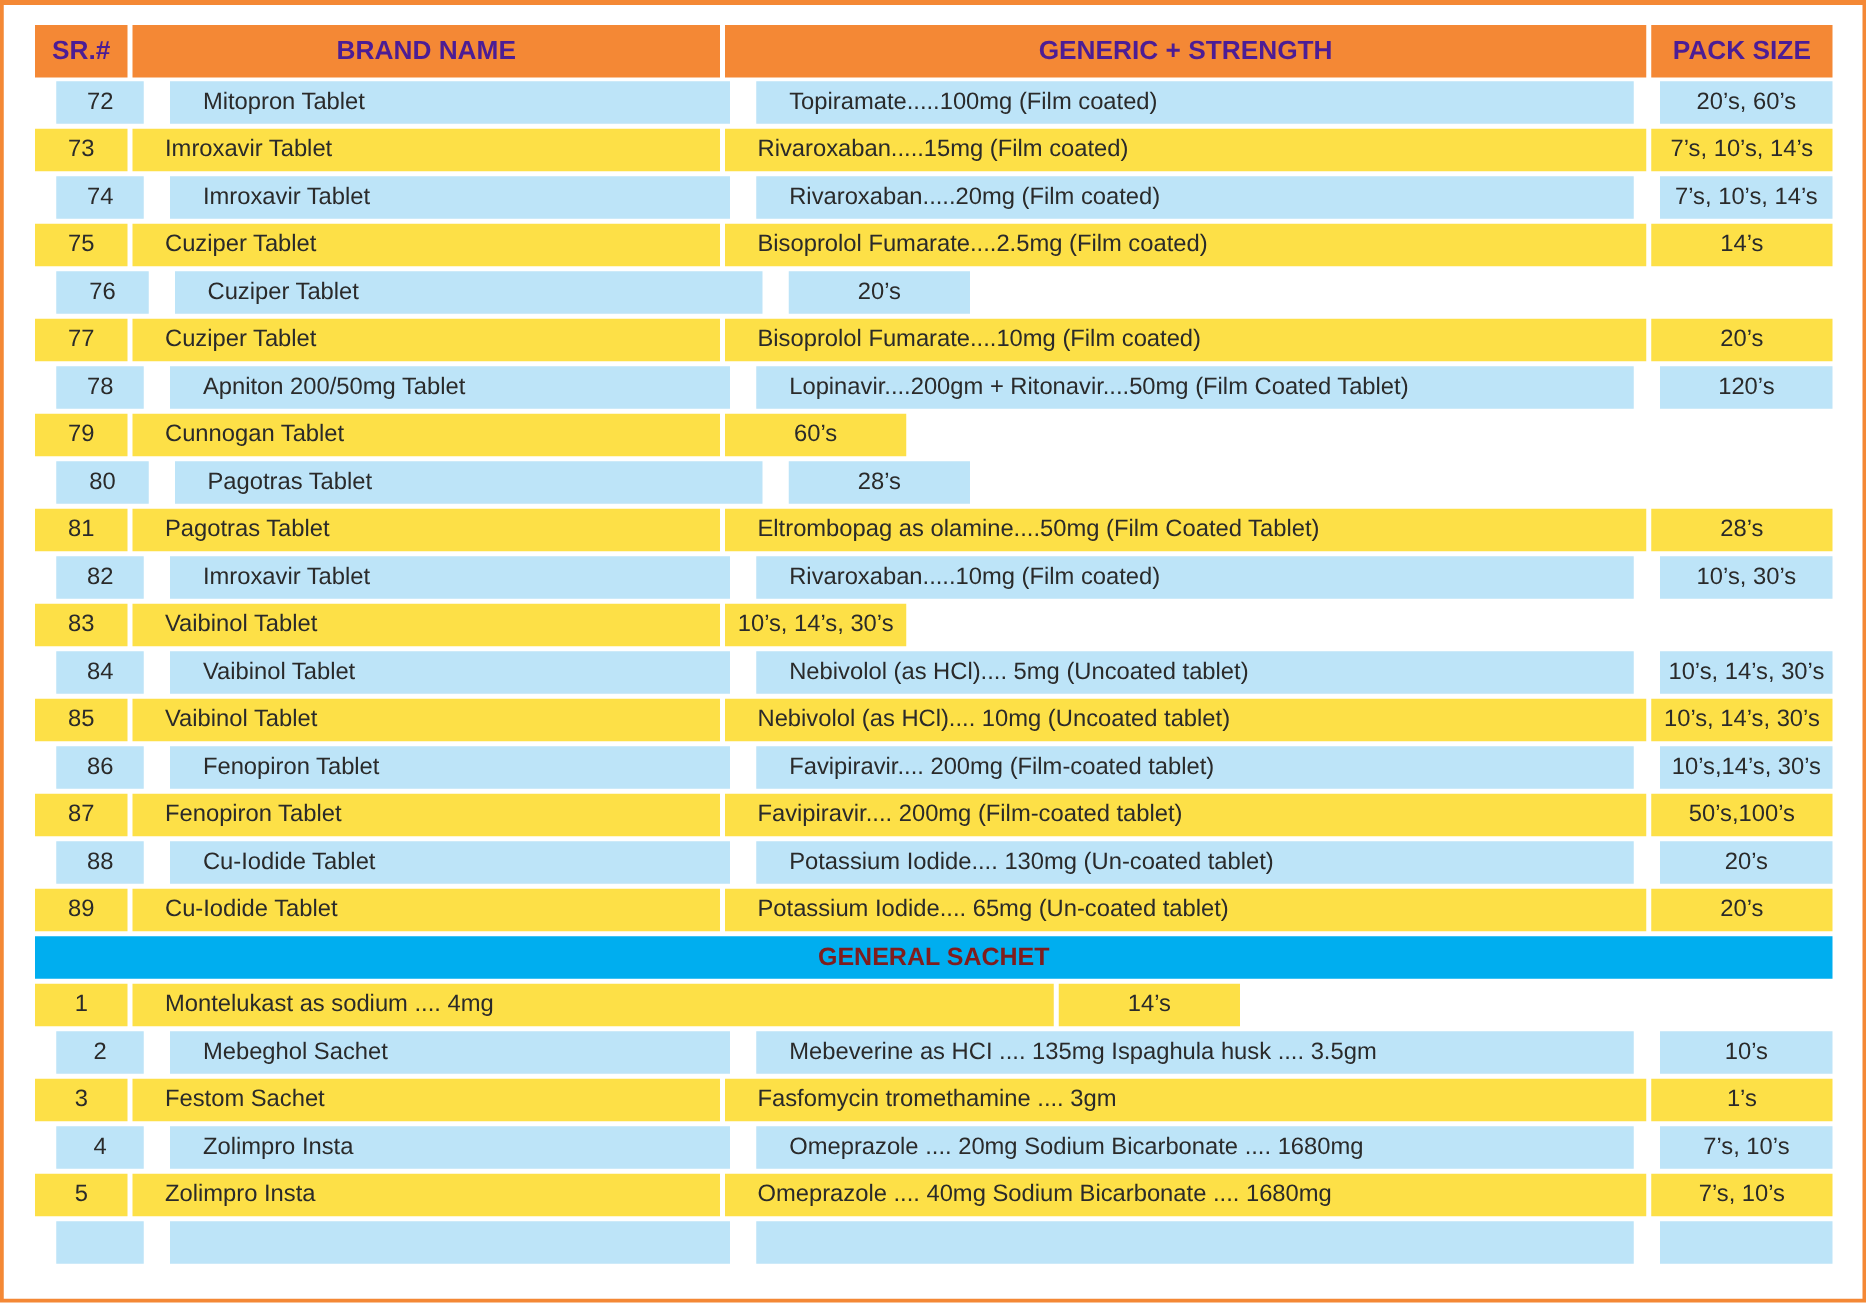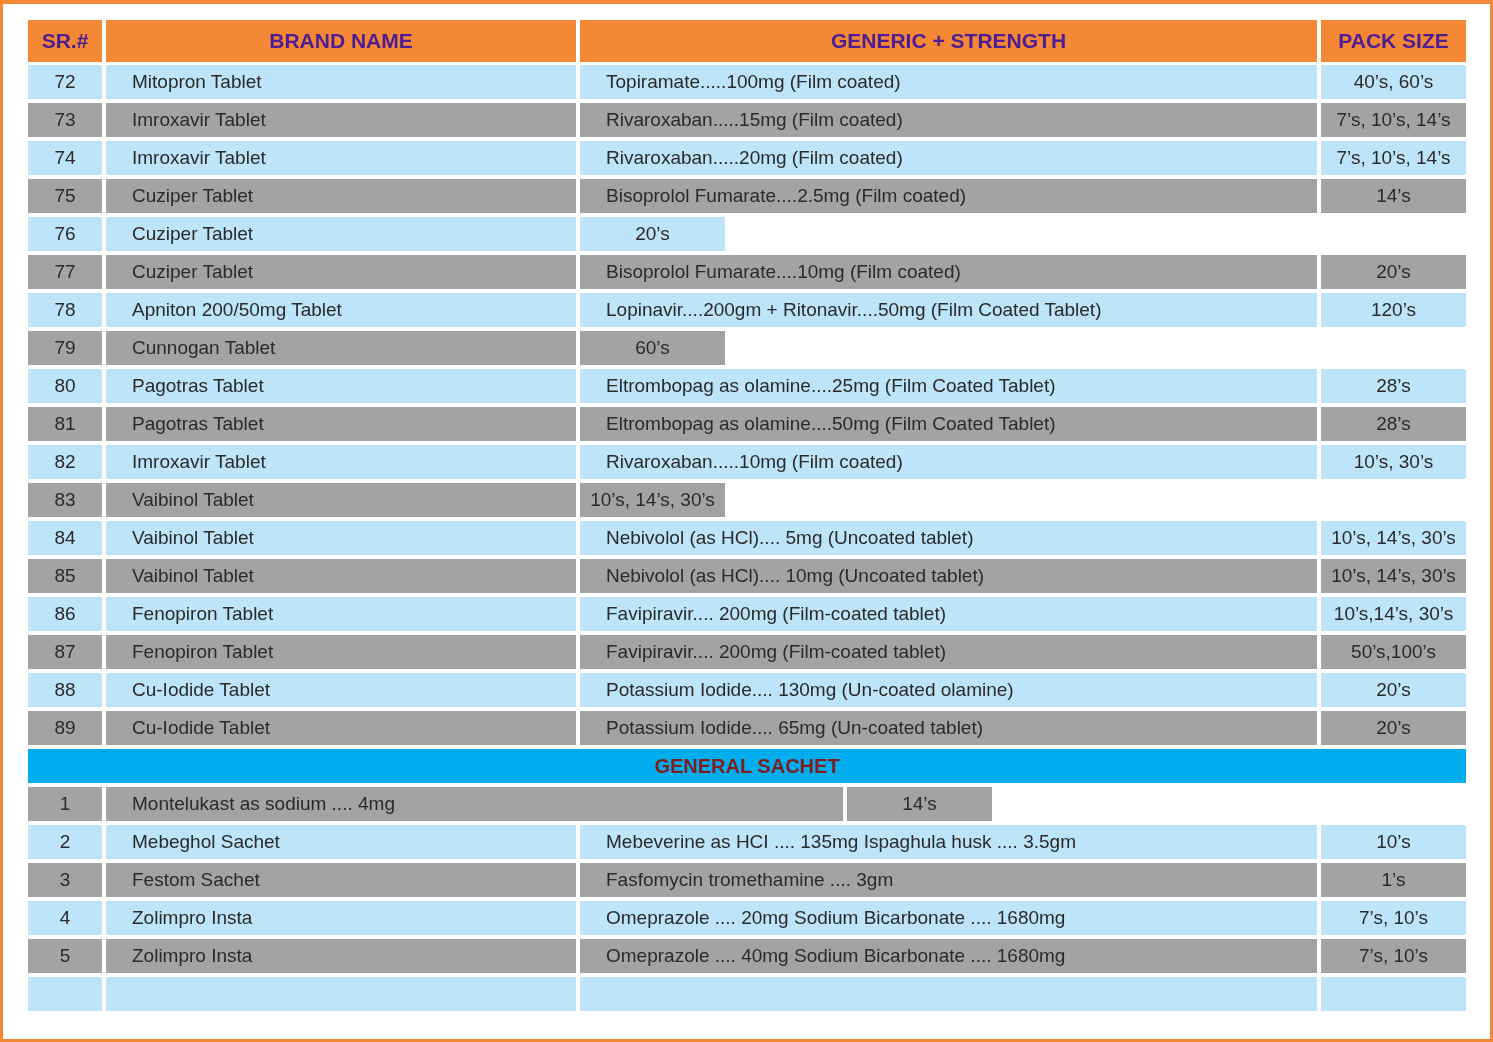--- a/index.html
+++ b/index.html
@@ -8,43 +8,43 @@
   .table { position:absolute; left:28px; top:20px; width:1438px; }
   .row { display:flex; height:34px; margin-bottom:4px; }
   .row.header { height:42px; margin-bottom:3px; }
   .cell { box-sizing:border-box; margin-right:4px; display:flex; align-items:center; font-size:19px; color:#2a2a2a; white-space:nowrap; overflow:hidden; }
   .cell:last-child { margin-right:0; }
   .c-sr { width:74px; justify-content:center; }
   .c-brand { width:470px; padding-left:26px; }
   .c-gen { width:737px; padding-left:26px; }
   .c-pack { width:145px; justify-content:center; }
   .header .cell { background:#f48835; color:#4c1d95; font-weight:bold; font-size:21px; justify-content:center; padding-left:0; }
-  .row.dark .cell { background:#bde4f8; }
-  .row.light .cell { background:#a3a3a3; }
+  .row.dark .cell { background:#bde4f8;margin-left:17px; }
+  .row.light .cell { background:#fde047; }
   .section { height:34px; margin-bottom:4px; background:#00aeef; color:#7f1d1d; font-weight:bold; font-size:20px; display:flex; align-items:center; justify-content:center; }
 </style>
 </head>
 <body>
 
 <div class="frame"></div>
 
 <div class="table">
   <div class="row header">
     <div class="cell c-sr">SR.#</div>
     <div class="cell c-brand">BRAND NAME</div>
     <div class="cell c-gen">GENERIC + STRENGTH</div>
     <div class="cell c-pack">PACK SIZE</div>
   </div>
 
   <div id="tablet-rows">
       <div class="row dark">
         <div class="cell c-sr">72</div>
         <div class="cell c-brand">Mitopron Tablet</div>
         <div class="cell c-gen">Topiramate.....100mg (Film coated)</div>
-        <div class="cell c-pack">40’s, 60’s</div>
+        <div class="cell c-pack">20’s, 60’s</div>
       </div>
       <div class="row light">
         <div class="cell c-sr">73</div>
         <div class="cell c-brand">Imroxavir Tablet</div>
         <div class="cell c-gen">Rivaroxaban.....15mg (Film coated)</div>
         <div class="cell c-pack">7’s, 10’s, 14’s</div>
       </div>
       <div class="row dark">
         <div class="cell c-sr">74</div>
         <div class="cell c-brand">Imroxavir Tablet</div>
@@ -75,21 +75,20 @@
         <div class="cell c-pack">120’s</div>
       </div>
       <div class="row light">
         <div class="cell c-sr">79</div>
         <div class="cell c-brand">Cunnogan Tablet</div>
         <div class="cell c-pack">60’s</div>
       </div>
       <div class="row dark">
         <div class="cell c-sr">80</div>
         <div class="cell c-brand">Pagotras Tablet</div>
-        <div class="cell c-gen">Eltrombopag as olamine....25mg (Film Coated Tablet)</div>
         <div class="cell c-pack">28’s</div>
       </div>
       <div class="row light">
         <div class="cell c-sr">81</div>
         <div class="cell c-brand">Pagotras Tablet</div>
         <div class="cell c-gen">Eltrombopag as olamine....50mg (Film Coated Tablet)</div>
         <div class="cell c-pack">28’s</div>
       </div>
       <div class="row dark">
         <div class="cell c-sr">82</div>
@@ -122,21 +121,21 @@
       </div>
       <div class="row light">
         <div class="cell c-sr">87</div>
         <div class="cell c-brand">Fenopiron Tablet</div>
         <div class="cell c-gen">Favipiravir.... 200mg (Film-coated tablet)</div>
         <div class="cell c-pack">50’s,100’s</div>
       </div>
       <div class="row dark">
         <div class="cell c-sr">88</div>
         <div class="cell c-brand">Cu-Iodide Tablet</div>
-        <div class="cell c-gen">Potassium Iodide.... 130mg (Un-coated olamine)</div>
+        <div class="cell c-gen">Potassium Iodide.... 130mg (Un-coated tablet)</div>
         <div class="cell c-pack">20’s</div>
       </div>
       <div class="row light">
         <div class="cell c-sr">89</div>
         <div class="cell c-brand">Cu-Iodide Tablet</div>
         <div class="cell c-gen">Potassium Iodide.... 65mg (Un-coated tablet)</div>
         <div class="cell c-pack">20’s</div>
       </div>
     </div>
 

